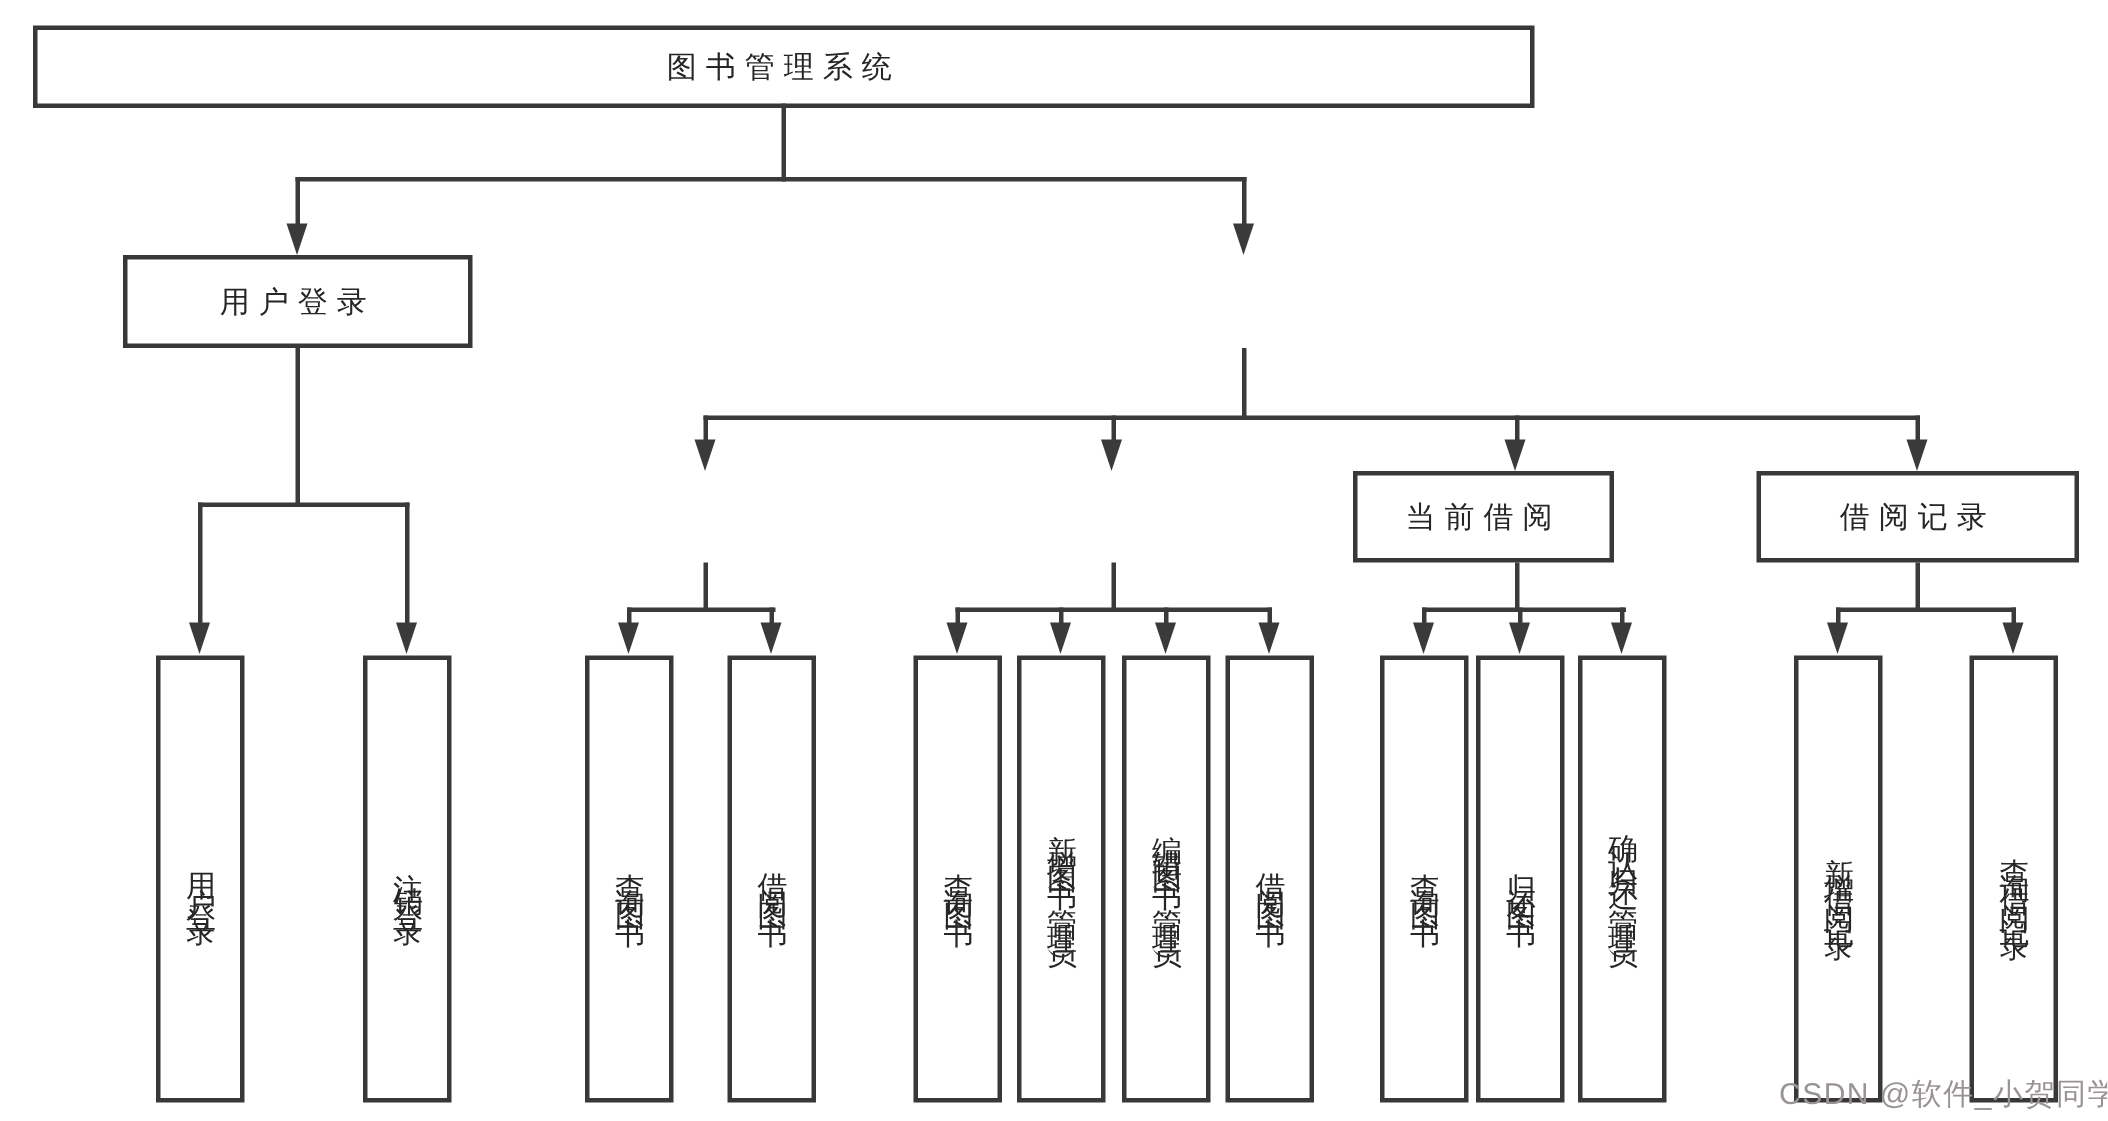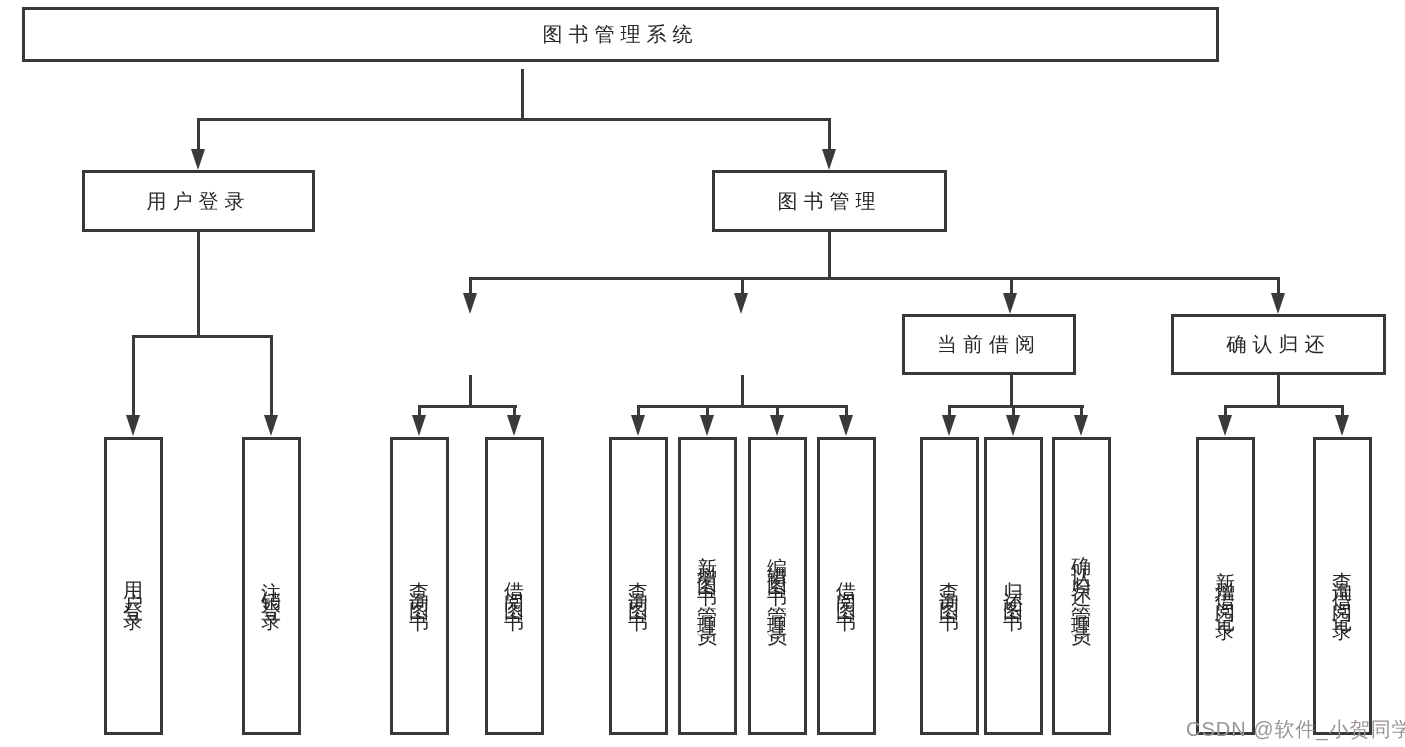--- a/index.html
+++ b/index.html
@@ -35,36 +35,33 @@
   .watermark{
     position:absolute;left:1186px;top:716px;font-size:20px;letter-spacing:1px;
     color:var(--watermark);z-index:5;white-space:nowrap;
   }
 </style>
 </head>
 <body>
 
 <div class="canvas">
 
-  <div class="box" style="left:22px;top:7px;width:1197px;height:55px">
+  <div class="box" style="left:22px;top:17px;width:1001px;height:55px">
     <span>图书管理系统</span>
   </div>
 
   <div class="line v" style="left:521px;top:69px;height:52px"></div>
   <div class="line h" style="left:197px;top:118px;width:634px"></div>
   <div class="line v" style="left:197px;top:118px;height:32px"></div>
   <div class="arrow" style="left:191px;top:149px"></div>
   <div class="line v" style="left:828px;top:118px;height:32px"></div>
   <div class="arrow" style="left:822px;top:149px"></div>
 
   <div class="box" style="left:82px;top:170px;width:233px;height:62px">
     <span>用户登录</span>
-  </div>
-  <div class="box" style="left:712px;top:170px;width:235px;height:62px">
-    <span>图书管理</span>
   </div>
 
   <div class="line v" style="left:197px;top:232px;height:106px"></div>
   <div class="line h" style="left:132px;top:335px;width:141px"></div>
   <div class="line v" style="left:132px;top:335px;height:82px"></div>
   <div class="arrow" style="left:126px;top:415px"></div>
   <div class="line v" style="left:270px;top:335px;height:82px"></div>
   <div class="arrow" style="left:264px;top:415px"></div>
 
   <div class="line v" style="left:828px;top:232px;height:48px"></div>
@@ -75,21 +72,21 @@
   <div class="arrow" style="left:734px;top:293px"></div>
   <div class="line v" style="left:1009.5px;top:277px;height:18px"></div>
   <div class="arrow" style="left:1003px;top:293px"></div>
   <div class="line v" style="left:1277px;top:277px;height:18px"></div>
   <div class="arrow" style="left:1270.5px;top:293px"></div>
 
   <div class="box" style="left:902px;top:314px;width:174px;height:61px">
     <span>当前借阅</span>
   </div>
   <div class="box" style="left:1171px;top:314px;width:215px;height:61px">
-    <span>确认归还</span>
+    <span>借阅记录</span>
   </div>
 
   <div class="line v" style="left:469px;top:375px;height:33px"></div>
   <div class="line v" style="left:740.5px;top:375px;height:33px"></div>
   <div class="line v" style="left:1009.5px;top:375px;height:33px"></div>
   <div class="line v" style="left:1277px;top:375px;height:33px"></div>
 
   <div class="line h" style="left:418px;top:405px;width:99px"></div>
   <div class="line h" style="left:637px;top:405px;width:211px"></div>
   <div class="line h" style="left:948px;top:405px;width:136px"></div>

